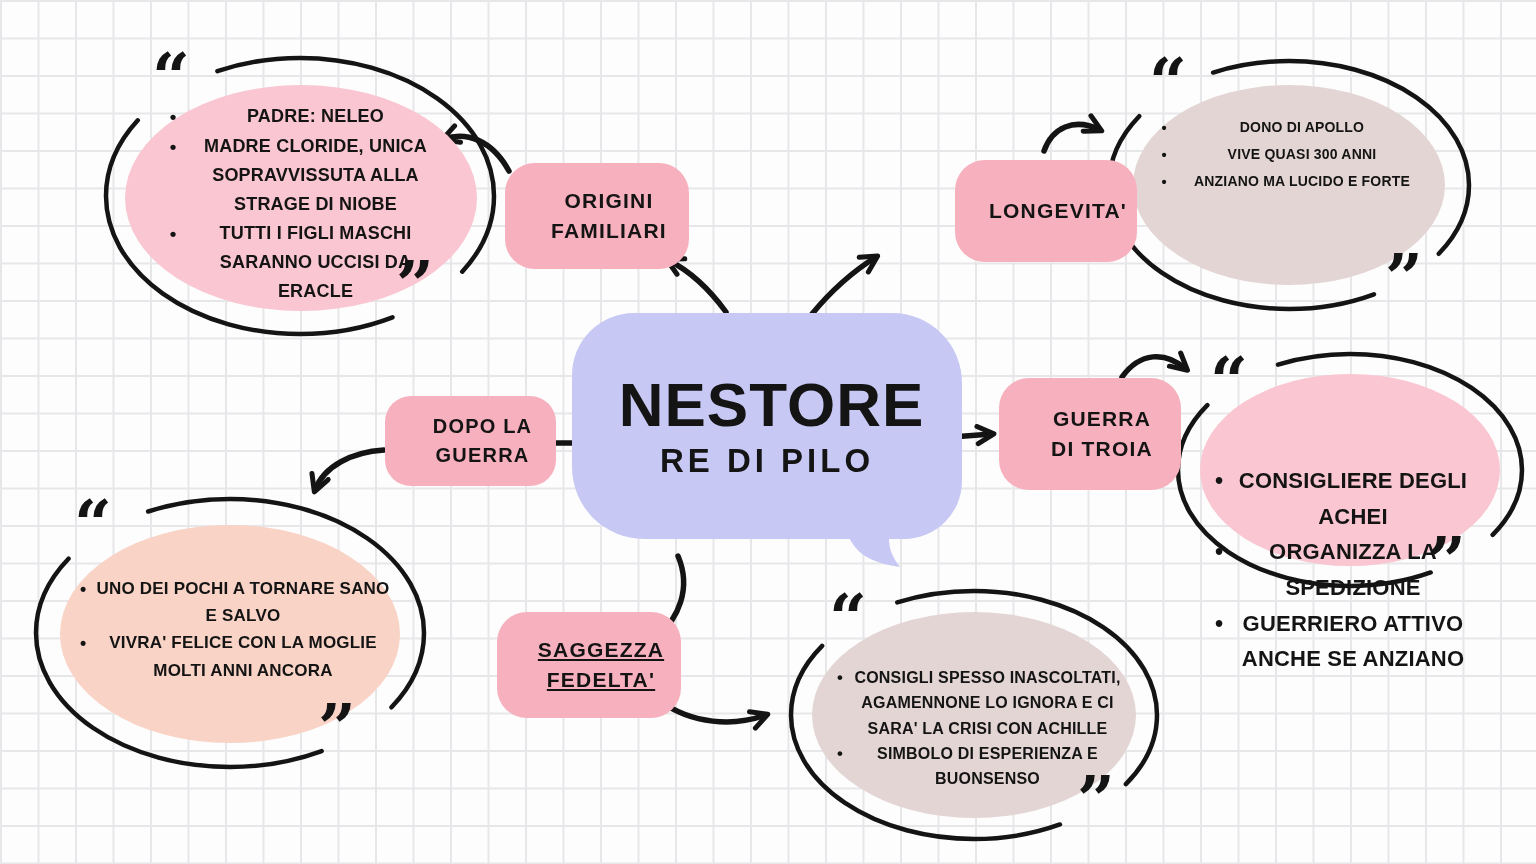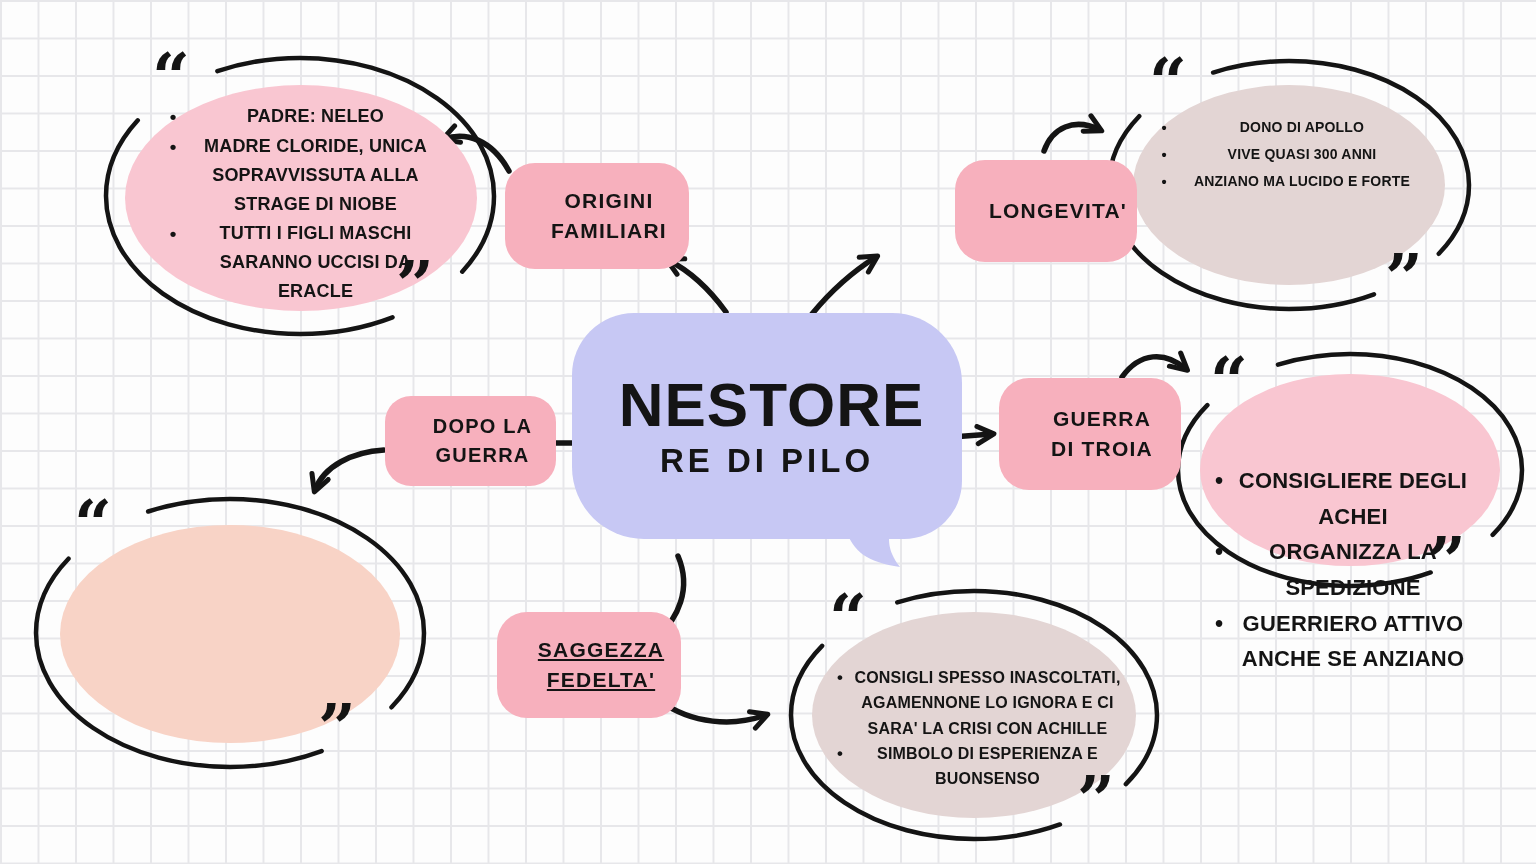--- a/index.html
+++ b/index.html
@@ -140,20 +140,30 @@
     </ul>
   </div>
 
   <div class="qgroup" style="left:30px;top:493px;width:400px;height:280px;">
     <svg class="oe" width="400" height="280" viewBox="0 0 400 280">
       <ellipse cx="200" cy="140" rx="194" ry="134" pathLength="100"></ellipse>
     </svg>
     <div class="fill" style="left:30px;top:32px;width:340px;height:218px;background:var(--peach);"></div>
     <div class="quote" style="left:44px;top:2px;">“</div>
     <div class="quote" style="left:288px;top:206px;">”</div>
+    <ul class="items" style="left:40px;top:82px;width:320px;font-size:17px;line-height:1.6;">
+      <li>
+          <span class="dot"></span>
+          <span class="txt">UNO DEI POCHI A TORNARE SANO E SALVO</span>
+        </li>
+      <li>
+          <span class="dot"></span>
+          <span class="txt">VIVRA' FELICE CON LA MOGLIE MOLTI ANNI ANCORA</span>
+        </li>
+    </ul>
   </div>
 
   <div class="qgroup" style="left:785px;top:585px;width:378px;height:260px;">
     <svg class="oe" width="378" height="260" viewBox="0 0 378 260">
       <ellipse cx="189" cy="130" rx="183" ry="124" pathLength="100"></ellipse>
     </svg>
     <div class="fill" style="left:27px;top:27px;width:324px;height:206px;background:var(--mauve);"></div>
     <div class="quote" style="left:44px;top:4px;">“</div>
     <div class="quote" style="left:292px;top:186px;">”</div>
     <ul class="items" style="left:42px;top:80px;width:295px;font-size:16px;line-height:1.58;">

